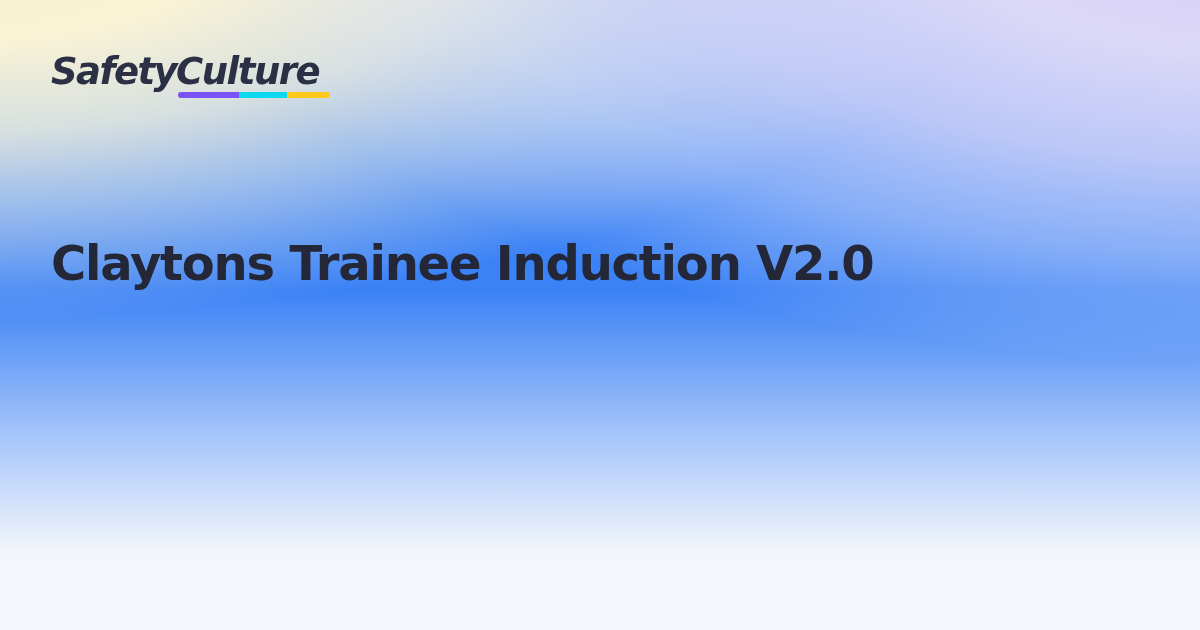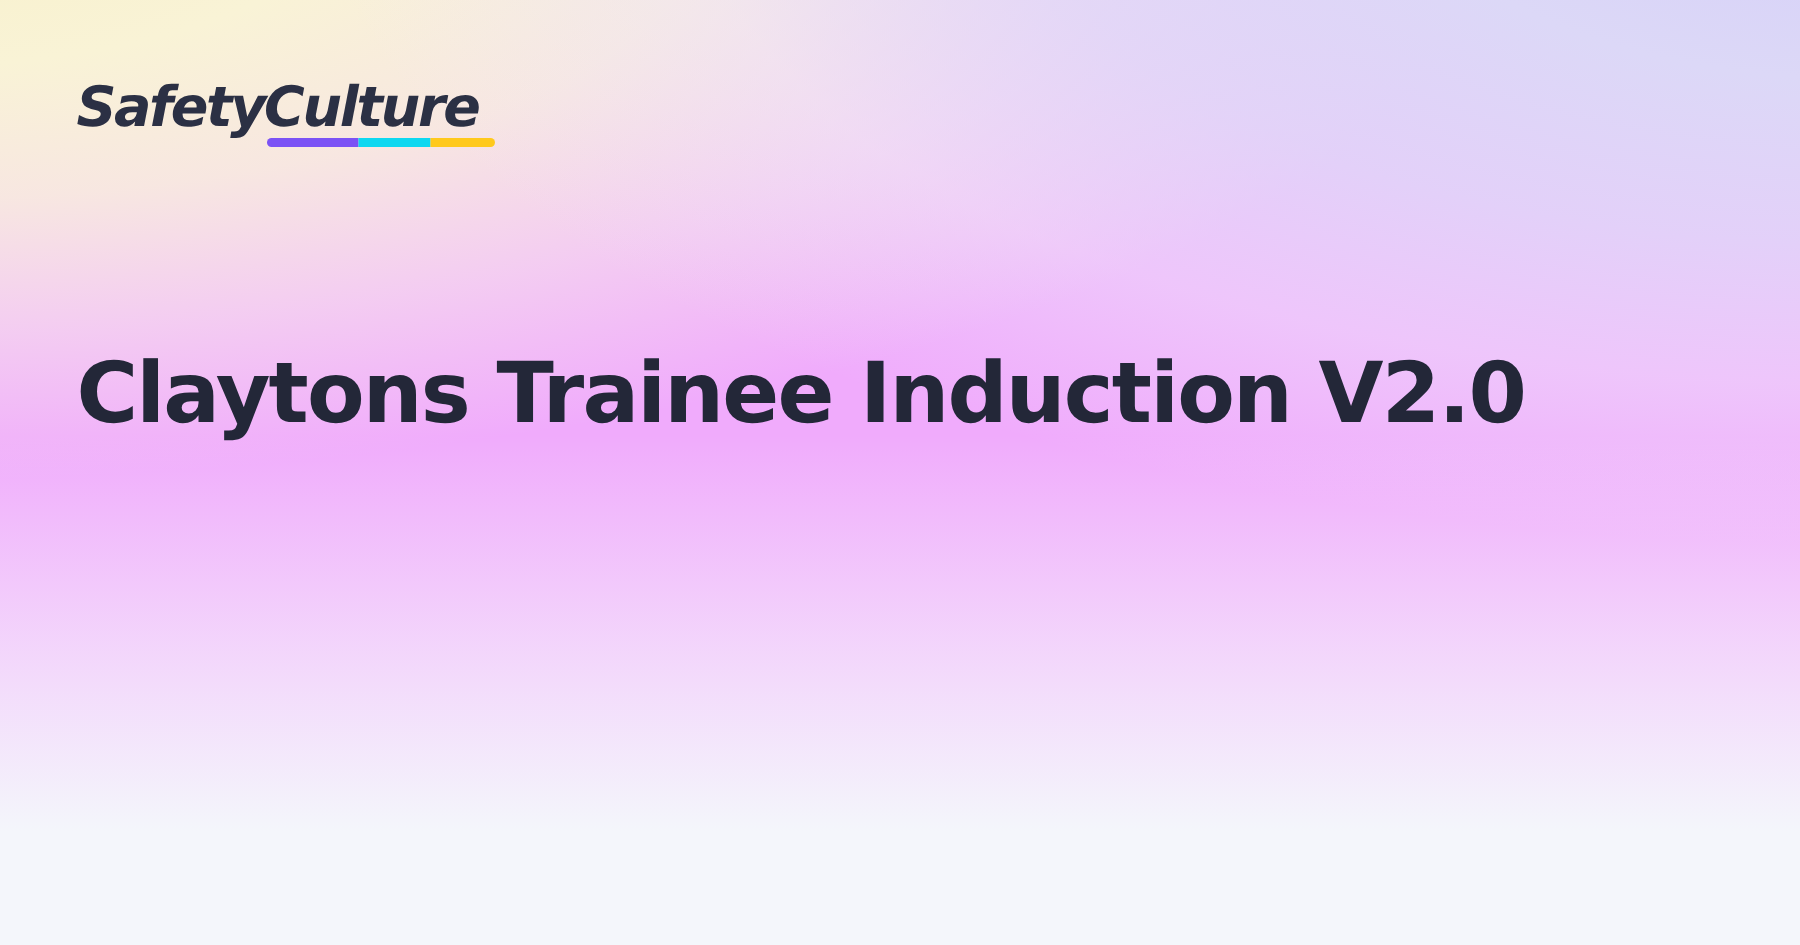--- a/index.html
+++ b/index.html
@@ -12,21 +12,21 @@
     overflow: hidden;
     font-family: "DejaVu Sans", sans-serif;
     background: #f5f6fb;
   }
 
   
   .og-canvas {
     position: relative;
     width: 1200px;
     height: 630px;
-    background-color: #f0abfc;
+    background-color: #3b82f6;
     overflow: hidden;
     box-sizing: border-box;
   }
   .bg-layer {
     position: absolute;
     inset: 0;
     pointer-events: none;
   }
   
   .bg-cream {
@@ -94,21 +94,21 @@
   .u-yellow { width: 28%; background: #ffc91c; }
 
   
   .headline {
     position: absolute;
     left: 51px;
     top: 219px;
     width: 1010px;
     margin: 0;
     font-family: "DejaVu Sans", sans-serif;
-    font-size: 56px;
+    font-size: 48px;
     font-weight: 700;
     line-height: 88px;
     letter-spacing: -1.2px;
     color: #232738;
     word-wrap: break-word;
   }
 </style>
 </head>
 <body>
 

